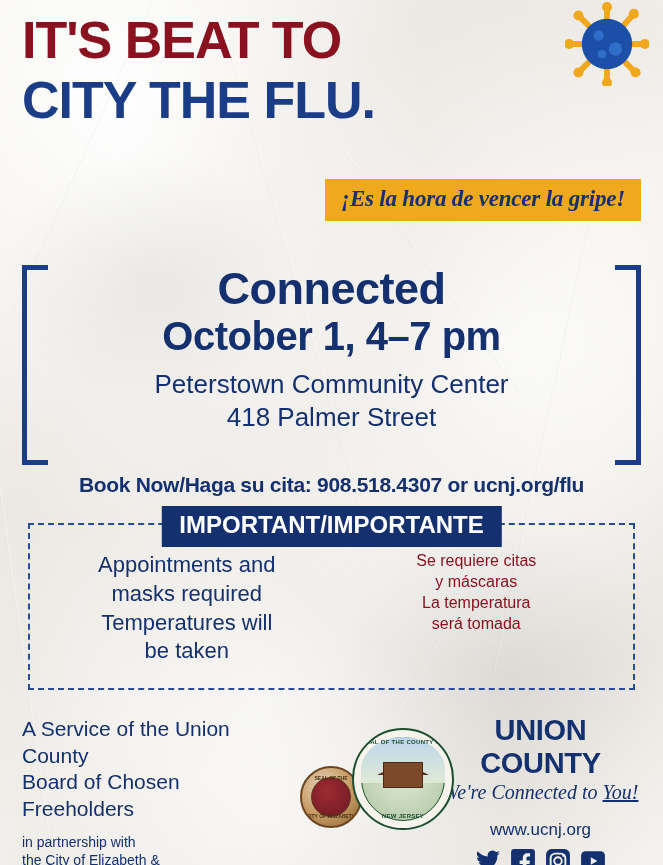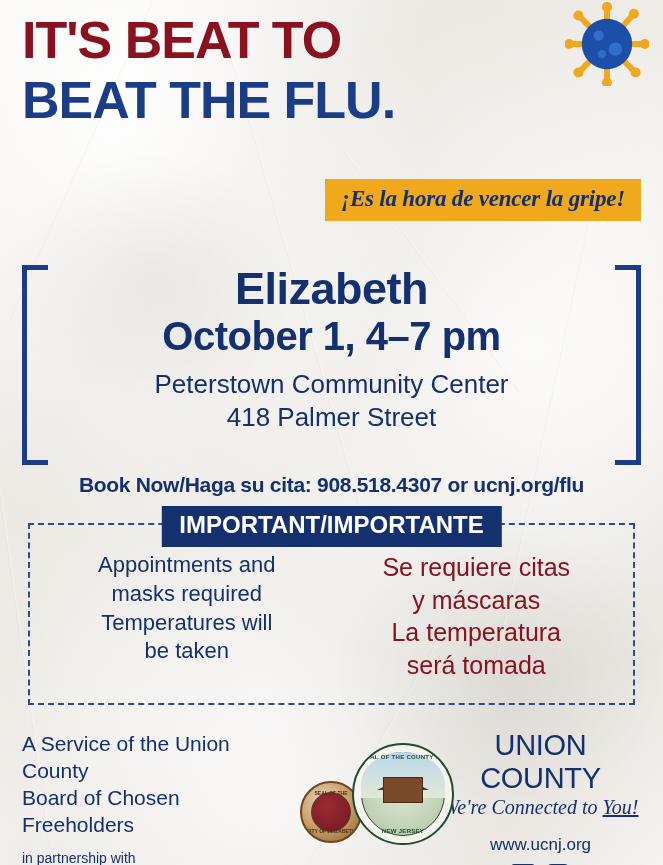--- a/index.html
+++ b/index.html
@@ -97,30 +97,30 @@
   .important-label {
     position: absolute; top: -19px; left: 50%; transform: translateX(-50%);
     background: #14306e; color: #ffffff;
     font-size: 24px; font-weight: bold;
     padding: 5px 18px 8px 18px;
     white-space: nowrap;
   }
   .cols { display: flex; }
   .col { flex: 1; text-align: center; line-height: 1.3; }
   .col.en { color: #14306e; font-size: 22px; }
-  .col.es { color: #8a1220; font-size: 25px; }
+  .col.es { color: #8a1220; font-size: 16px; }
 
   
   .footer { position: relative; margin-top: 20px; display: flex; align-items: flex-start; }
   .foot-left { width: 268px; color: #14306e; padding-top: 6px; }
   .foot-left .l1 { font-size: 21px; line-height: 1.28; }
   .foot-left .l2 { font-size: 14px; line-height: 1.3; margin-top: 10px; }
   .foot-mid { position: relative; width: 150px; height: 120px; }
   .foot-right { flex: 1; text-align: center; padding-top: 4px; }
-  .uc-name { color: #14306e; font-size: 29px; font-weight: normal; letter-spacing: -0.3px; }
+  .uc-name { color: #14306e; font-size: 29px; font-weight: bold; letter-spacing: -0.3px; }
   .uc-tag {
     color: #14306e; font-family: "Liberation Serif", serif;
     font-style: italic; font-size: 20px; margin-top: 1px;
   }
   .uc-tag u { text-decoration: underline; }
   .uc-url { color: #14306e; font-size: 17px; margin-top: 16px; }
   .socials { display: flex; justify-content: center; gap: 9px; margin-top: 8px; }
   .soc { width: 26px; height: 26px; }
 
   
@@ -216,32 +216,32 @@
     </g>
     <circle cx="50" cy="50" r="30" fill="#1b4fa8"></circle>
     <circle cx="40" cy="40" r="6" fill="#2f6fc9"></circle>
     <circle cx="60" cy="56" r="8" fill="#2f6fc9"></circle>
     <circle cx="44" cy="62" r="5" fill="#2f6fc9"></circle>
   </svg>
 
   <div class="content">
     <div class="headline">
       <div class="hl1">IT'S BEAT TO</div>
-      <div class="hl2">BEAT THE FLU.</div>
+      <div class="hl2">CITY THE FLU.</div>
     </div>
 
     <div class="banner-wrap">
       <div class="banner">¡Es la hora de vencer la gripe!</div>
     </div>
 
     <div class="event-area">
       <div class="bracket left"></div>
       <div class="bracket right"></div>
       <div class="event">
-        <div class="city">Elizabeth</div>
+        <div class="city">Connected</div>
         <div class="datetime">October 1, 4–7 pm</div>
         <div class="venue">Peterstown Community Center</div>
         <div class="addr">418 Palmer Street</div>
       </div>
     </div>
 
     <div class="booknow">Book Now/Haga su cita: 908.518.4307 or ucnj.org/flu</div>
 
     <div class="important-box">
       <div class="important-label">IMPORTANT/IMPORTANTE</div>

